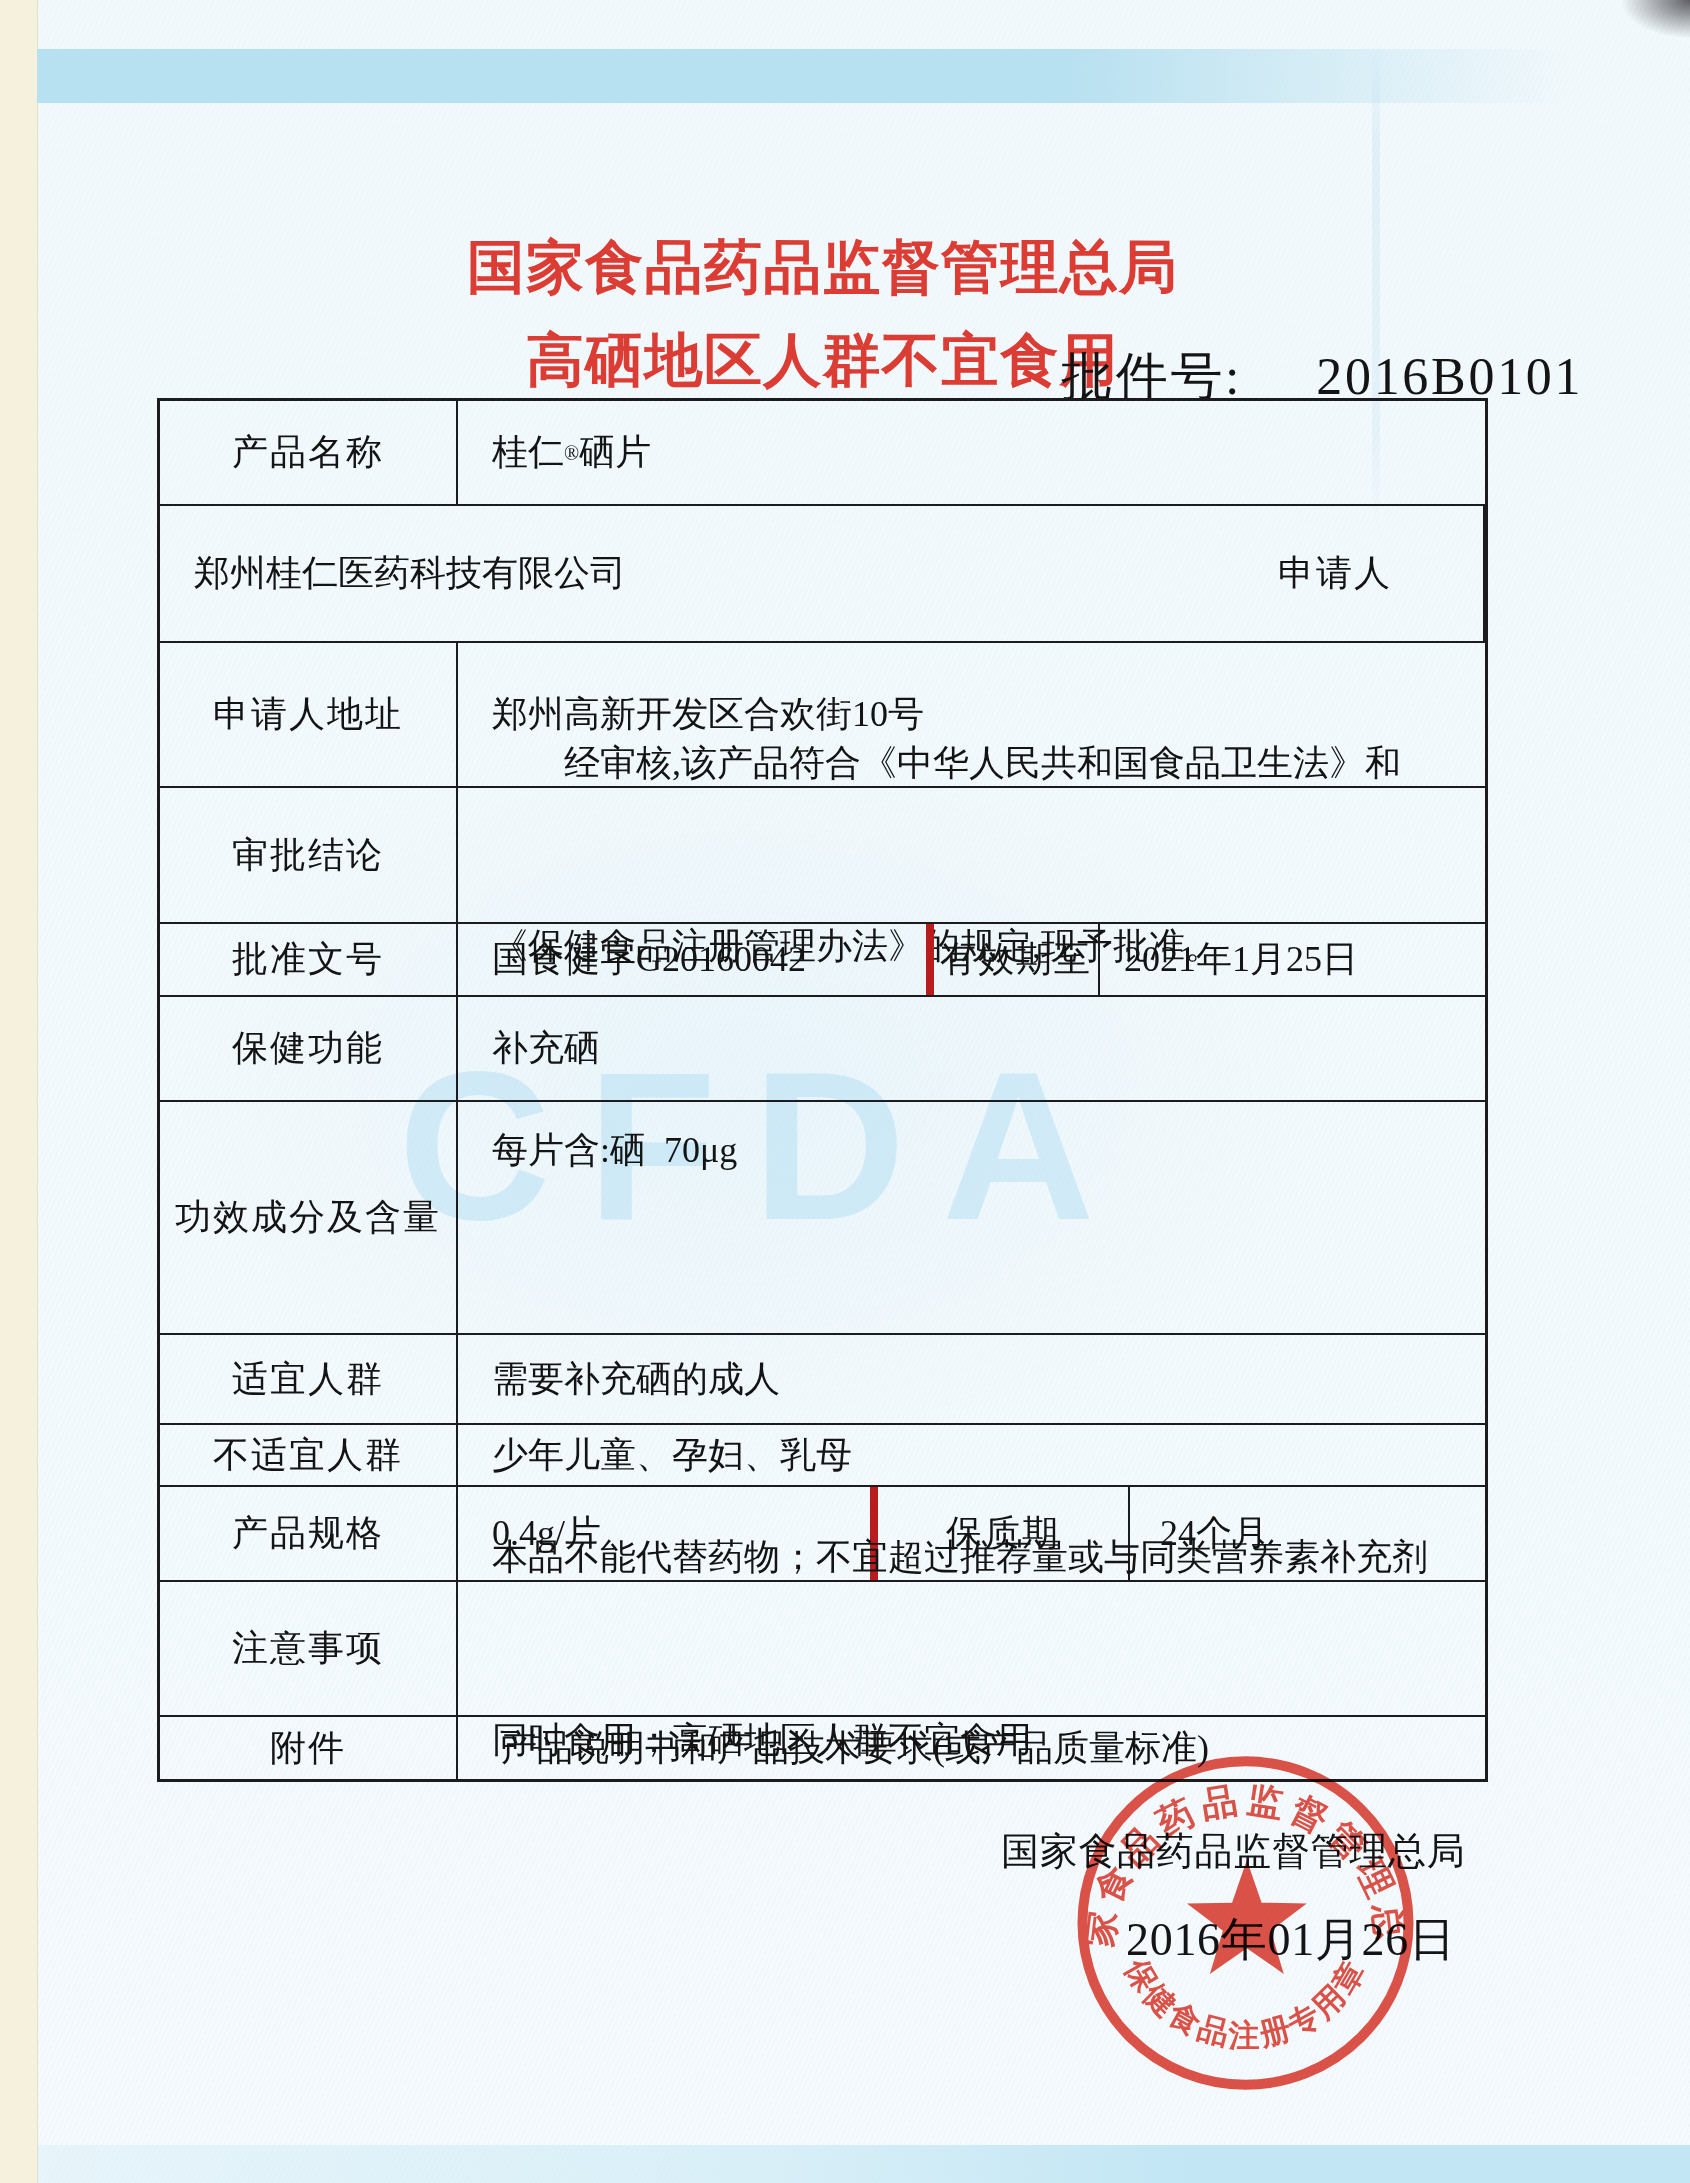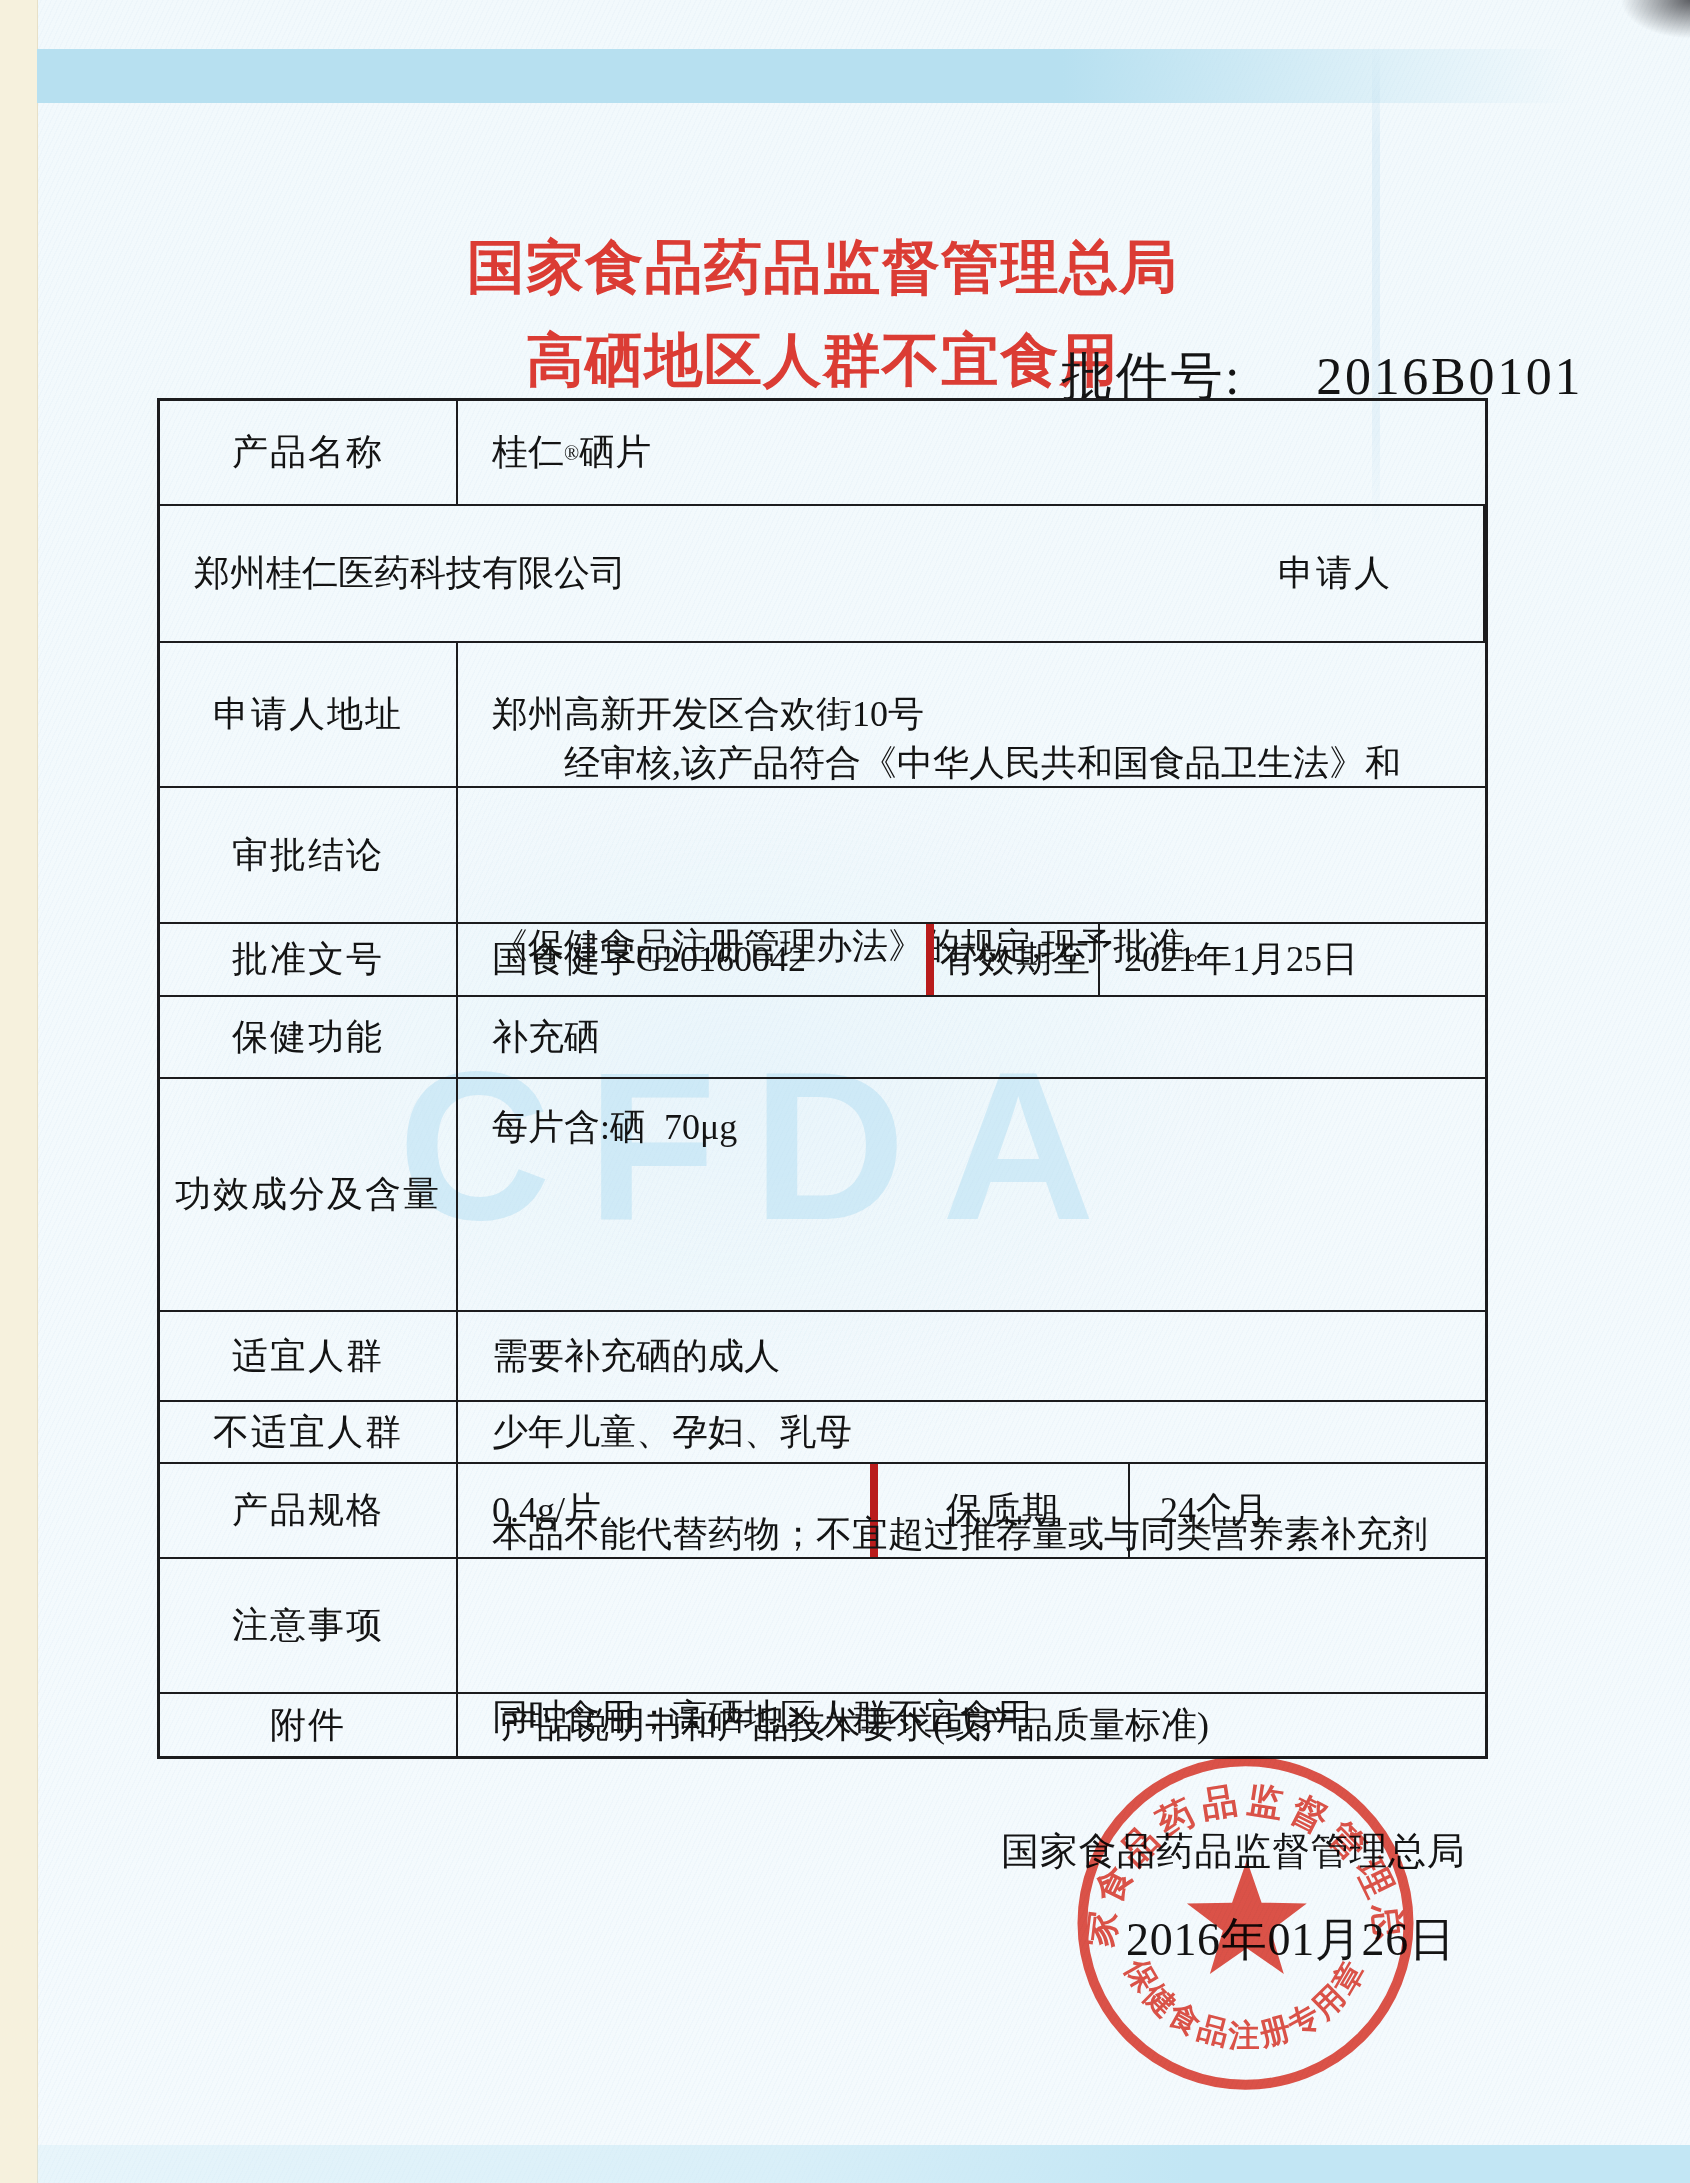--- a/index.html
+++ b/index.html
@@ -99,21 +99,21 @@
     </div>
   </div>
 
   <div class="tr" style="height:73px">
     <div class="td label">批准文号</div>
     <div class="td value mid" style="width:476px">国食健字G20160042</div>
     <div class="td label2" style="width:166px">有效期至</div>
     <div class="td value" style="padding-left:24px">2021年1月25日</div>
   </div>
 
-  <div class="tr" style="height:82px">
+  <div class="tr" style="height:105px">
     <div class="td label">保健功能</div>
     <div class="td value">补充硒</div>
   </div>
 
   <div class="tr" style="height:233px">
     <div class="td label">功效成分及含量</div>
     <div class="td value top-align">每片含:硒  70μg</div>
   </div>
 
   <div class="tr" style="height:90px">

